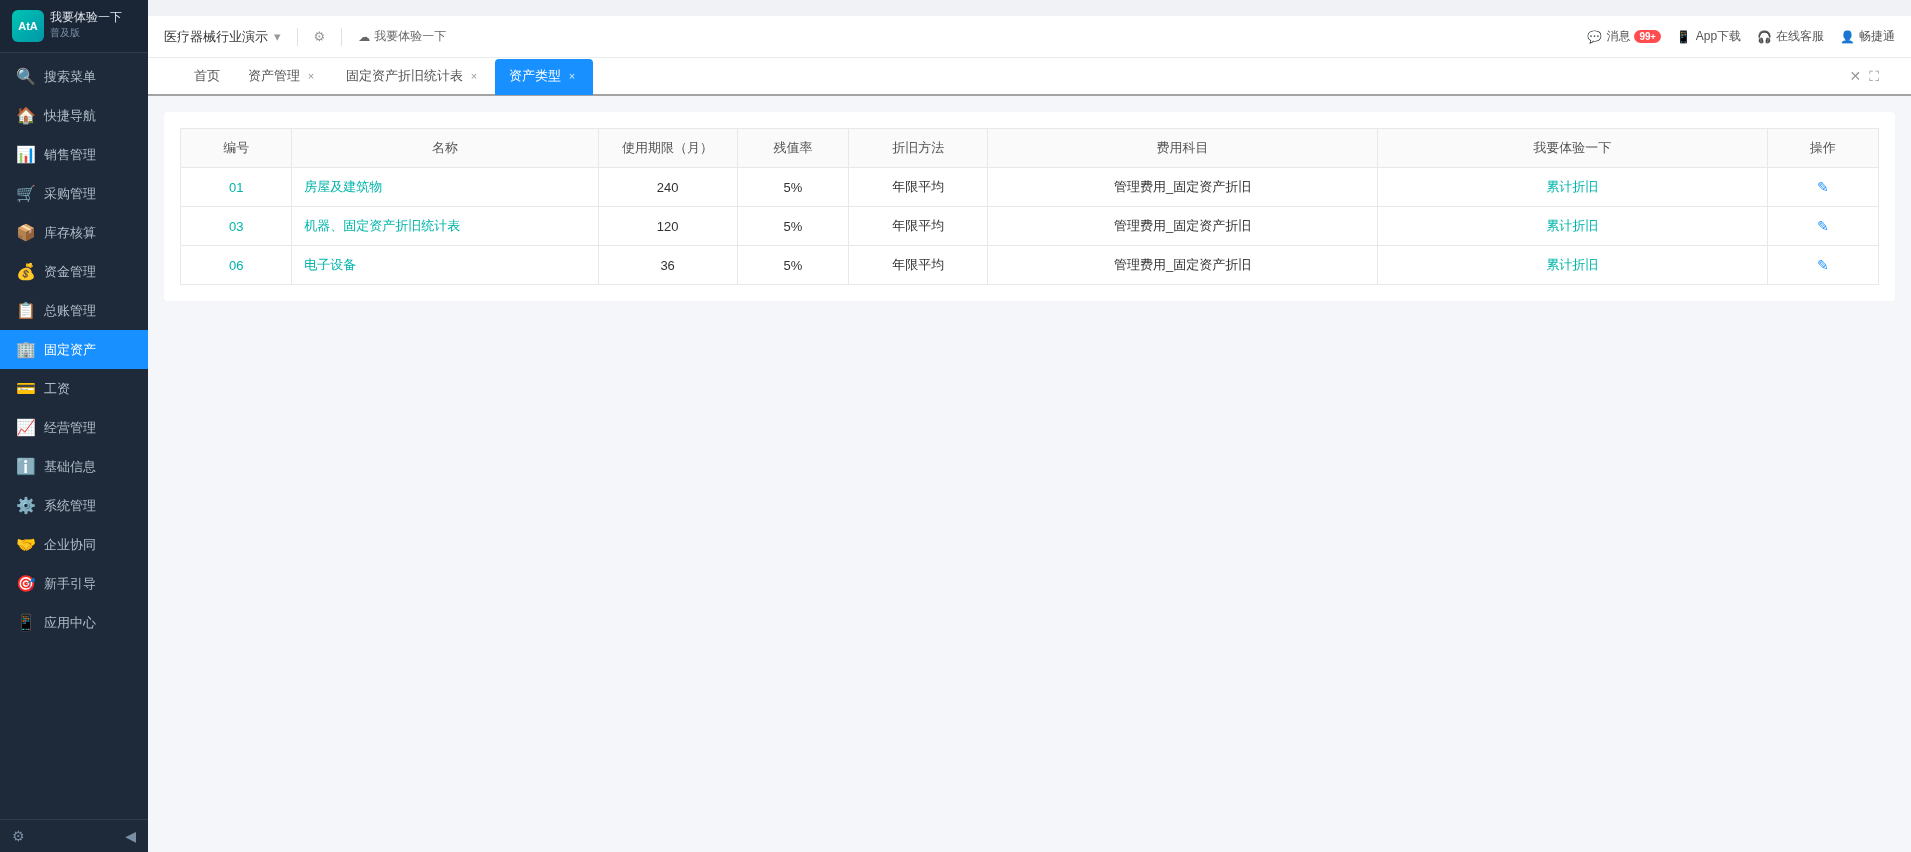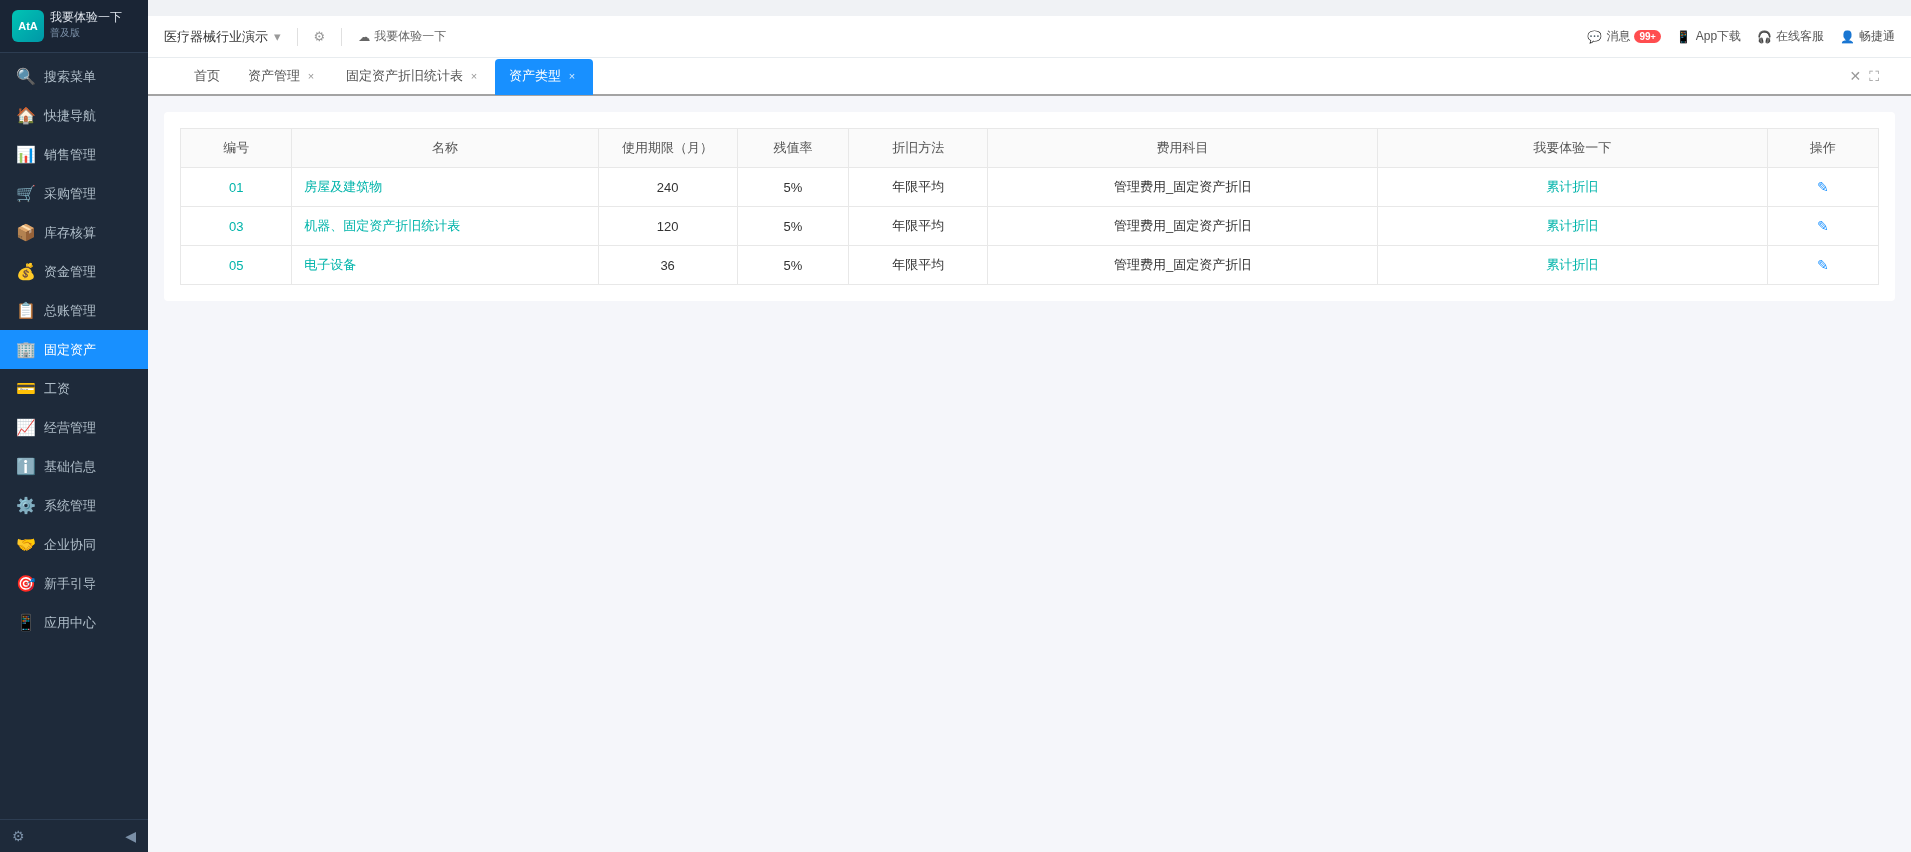--- a/index.html
+++ b/index.html
@@ -381,21 +381,21 @@
     <td style="color:#00b4aa;">03</td>
     <td class="td-left" style="color:#00b4aa;">机器、固定资产折旧统计表</td>
     <td>120</td>
     <td>5%</td>
     <td>年限平均</td>
     <td>管理费用_固定资产折旧</td>
     <td style="color:#00b4aa;">累计折旧</td>
     <td><span class="edit-icon">✎</span></td>
   </tr>
             <tr>
-    <td style="color:#00b4aa;">05</td>
+    <td style="color:#00b4aa;">06</td>
     <td class="td-left" style="color:#00b4aa;">电子设备</td>
     <td>36</td>
     <td>5%</td>
     <td>年限平均</td>
     <td>管理费用_固定资产折旧</td>
     <td style="color:#00b4aa;">累计折旧</td>
     <td><span class="edit-icon">✎</span></td>
   </tr>
           </tbody>
       </table>

